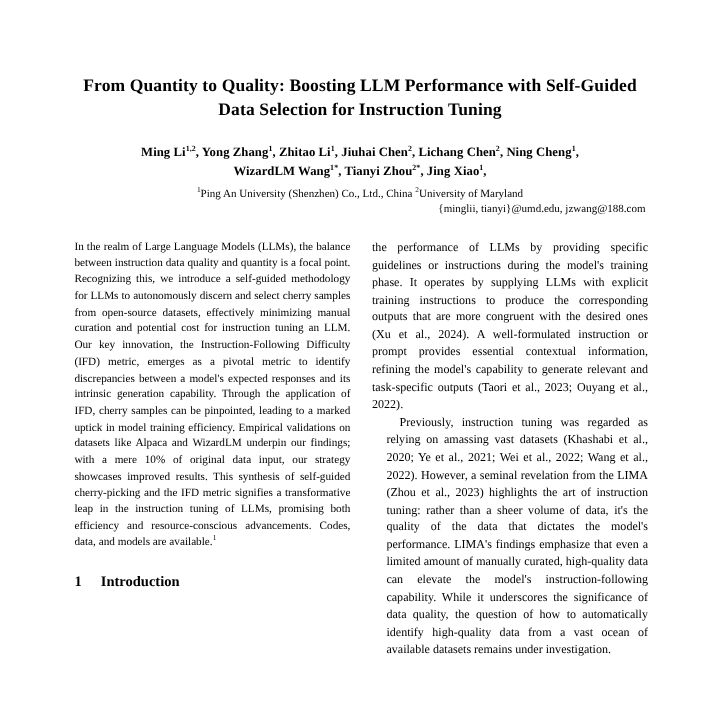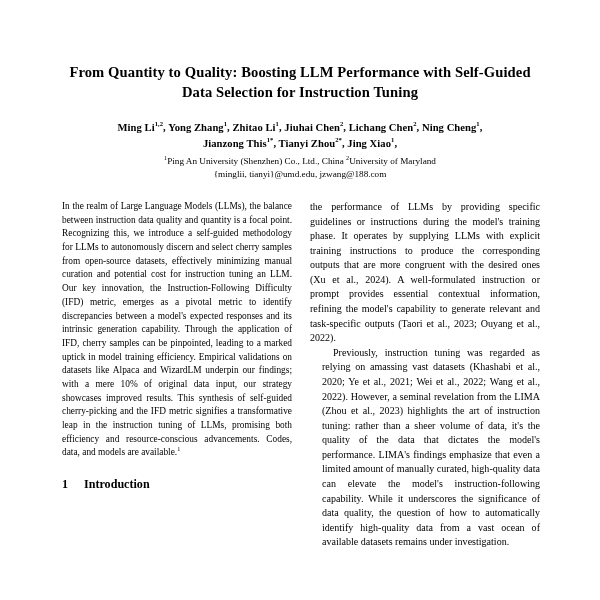--- a/index.html
+++ b/index.html
@@ -56,21 +56,21 @@
     text-align: center;
     font-size: 9.2px;
     line-height: 1.42;
   }
   .affiliations sup {
     font-size: 6.2px;
     vertical-align: super;
     line-height: 0;
   }
   .emails {
-    text-align: center;
+    text-align: right;
     font-size: 9.2px;
     line-height: 1.42;
   }
 
   
   .columns {
     position: absolute;
     top: 200px;
     left: 62px;
     width: 478px;
@@ -139,21 +139,21 @@
   <div class="title-block">
     <div class="paper-title">From Quantity to Quality: Boosting LLM Performance with Self-Guided Data Selection for Instruction Tuning</div>
 
     <div class="authors">
       <span><span>Ming Li</span><sup>1,2</sup>,</span>
       <span><span>Yong Zhang</span><sup>1</sup>,</span>
       <span><span>Zhitao Li</span><sup>1</sup>,</span>
       <span><span>Jiuhai Chen</span><sup>2</sup>,</span>
       <span><span>Lichang Chen</span><sup>2</sup>,</span>
       <span><span>Ning Cheng</span><sup>1</sup>,</span><br>
-      <span><span>Jianzong This</span><sup>1*</sup>,</span>
+      <span><span>WizardLM Wang</span><sup>1*</sup>,</span>
       <span><span>Tianyi Zhou</span><sup>2*</sup>,</span>
       <span><span>Jing Xiao</span><sup>1</sup>,</span>
     </div>
 
     <div class="affiliations">
       <sup>1</sup><span>Ping An University (Shenzhen) Co., Ltd., China</span>
       <sup>2</sup><span>University of Maryland</span>
     </div>
     <div class="emails">{minglii, tianyi}@umd.edu, jzwang@188.com</div>
   </div>

